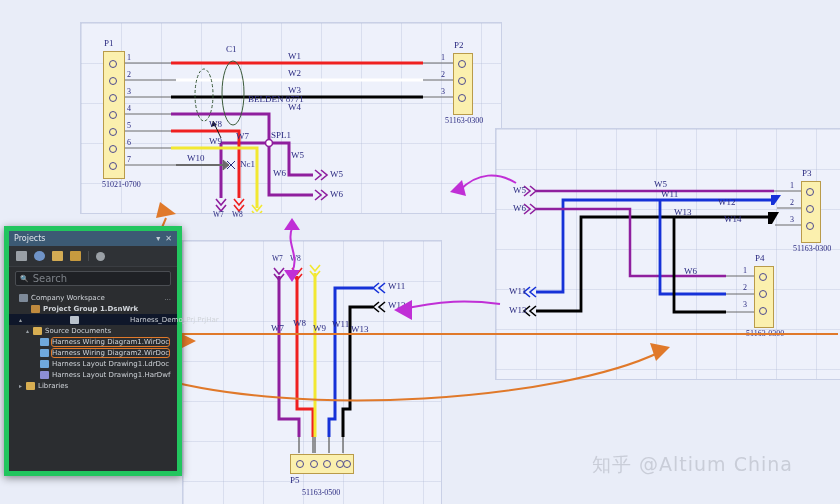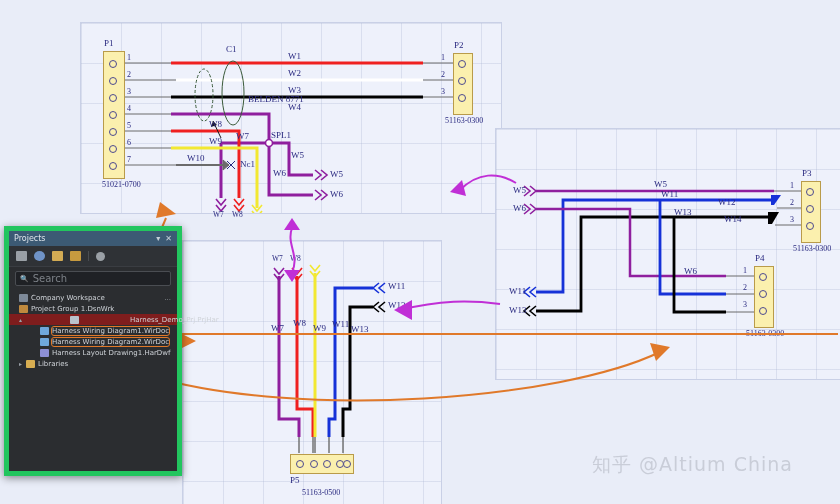--- a/index.html
+++ b/index.html
@@ -43,21 +43,21 @@
   .tbi.d{background:#c79a3f;}
   .tbi.sep{width:1px;height:10px;background:#4a4d52;border-radius:0;}
   .tbi.e{background:#9aa0a6;border-radius:50%;width:9px;height:9px;}
   #projects .srch{margin:4px 6px;height:13px;background:#1f2125;border:1px solid #4a4d52;
     border-radius:2px;display:flex;align-items:center;padding:0 4px;gap:4px;}
   #projects .srch .q{color:#8b9096;font-size:7px;}
   #projects .srch .ph{color:#7c8187;font-size:10px;}
   #projects .tree{padding:2px 0 0 0;}
   .tr{display:flex;align-items:center;height:11px;font-size:7px;color:#cfd3d8;
       padding-left:4px;white-space:nowrap;position:relative;}
-  .tr.sel{background:#7f1d1d;gap:48px;}
+  .tr.sel{background:#0f172a;gap:48px;}
   .tr .ar{width:7px;color:#9aa0a6;font-size:6px;}
   .tr .ico{width:9px;height:8px;margin-right:3px;border-radius:1px;flex:none;}
   .i-cloud{background:#7e8a99;}
   .i-grp{background:#c08a3e;}
   .i-prj{background:#b9c2cc;}
   .i-fold{background:#d8ae52;}
   .i-wir{background:#6fa8dc;}
   .i-ldr{background:#6fa8dc;}
   .i-bom{background:#d6a93c;}
   .i-har{background:#8d8fd6;}
@@ -366,39 +366,49 @@
       <span class="q">🔍</span>
       <span class="ph">Search</span>
     </div>
     <div class="tree">
         <div class="tr" style="padding-left: 3px;">
           <span class="ar"></span>
           <span class="ico i-cloud"></span>
           <span>Company Workspace</span>
           <span class="dots">...</span>
         </div>
-        <div class="tr" style="padding-left: 3px;">
+        <div class="tr" style="padding-left: 15px; font-weight: bold;">
           <span class="ar"></span>
           <span class="ico i-grp"></span>
           <span>Project Group 1.DsnWrk</span>
         </div>
         <div class="tr sel" style="padding-left: 10px;">
           <span class="ar">▴</span>
           <span class="ico i-prj"></span>
           <span>Harness_Demo_Prj.PrjHar</span>
         </div>
+        <div class="tr" style="padding-left: 17px;">
+          <span class="ar">▴</span>
+          <span class="ico i-fold"></span>
+          <span>Source Documents</span>
+        </div>
         <div class="tr" style="padding-left: 24px;">
           <span class="ar"></span>
           <span class="ico i-wir"></span>
           <span class="hl">Harness Wiring Diagram1.WirDoc</span>
         </div>
         <div class="tr" style="padding-left: 24px;">
           <span class="ar"></span>
           <span class="ico i-wir"></span>
           <span class="hl">Harness Wiring Diagram2.WirDoc</span>
+        </div>
+        <div class="tr" style="padding-left: 24px;">
+          <span class="ar"></span>
+          <span class="ico i-ldr"></span>
+          <span>Harness Layout Drawing1.LdrDoc</span>
         </div>
         <div class="tr" style="padding-left: 24px;">
           <span class="ar"></span>
           <span class="ico i-har"></span>
           <span>Harness Layout Drawing1.HarDwf</span>
         </div>
         <div class="tr" style="padding-left: 10px;">
           <span class="ar">▸</span>
           <span class="ico i-fold"></span>
           <span>Libraries</span>

